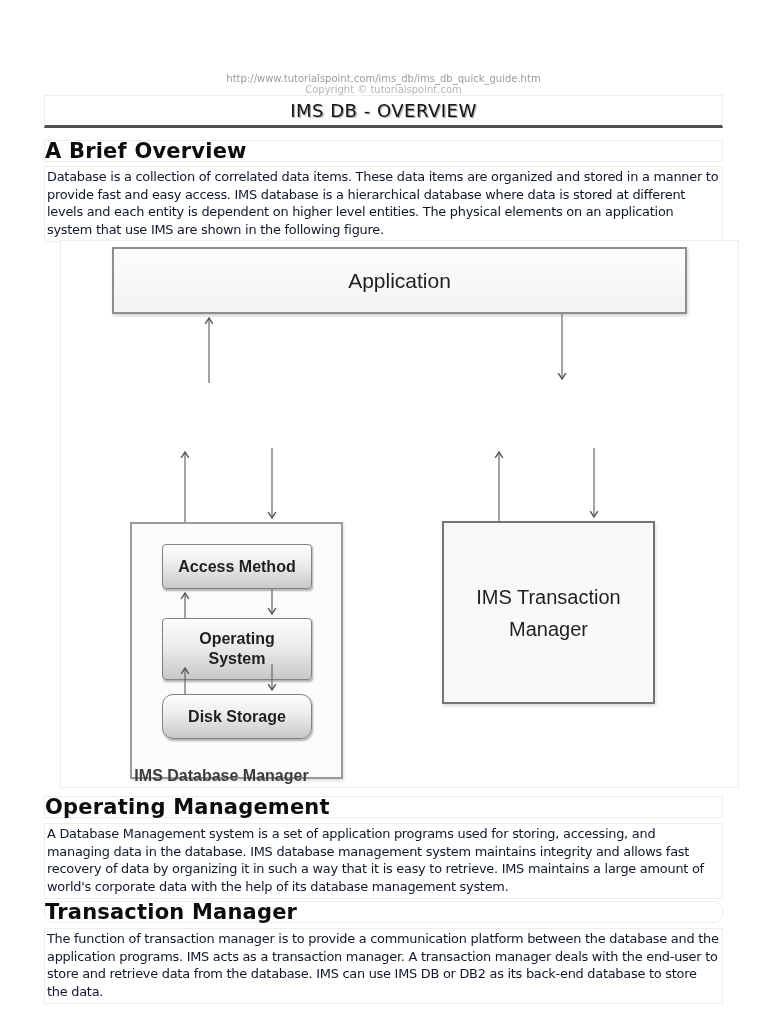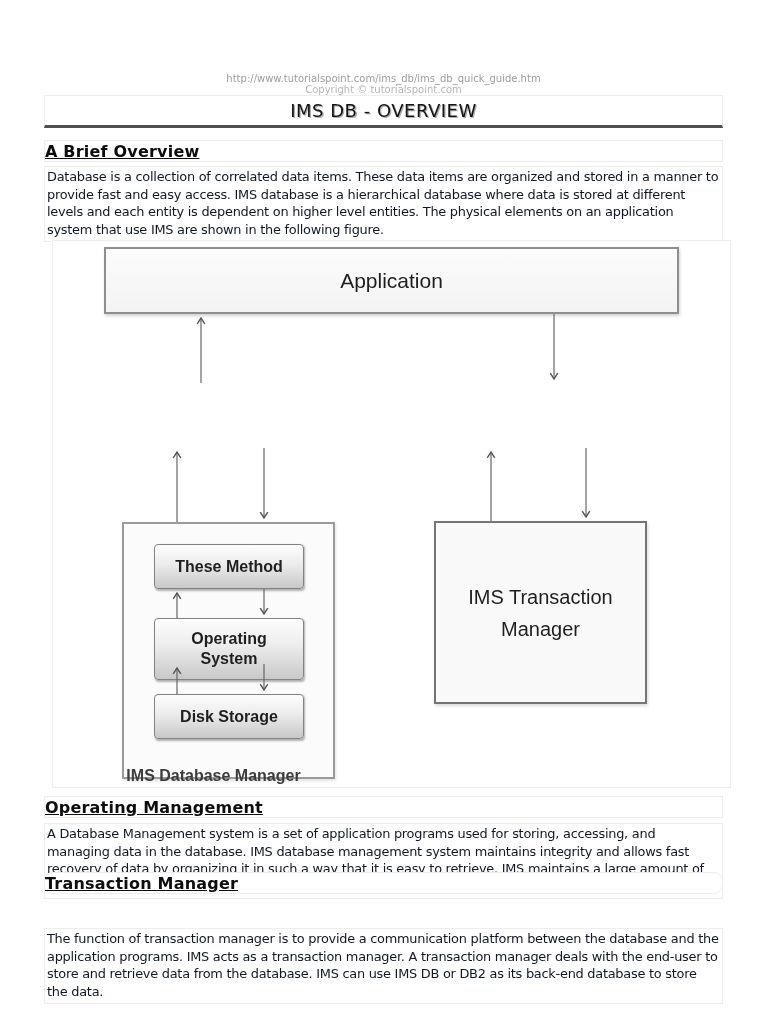--- a/index.html
+++ b/index.html
@@ -17,50 +17,50 @@
             justify-content:space-between;font-size:10px;flex-direction:column;}
   .src-url{color:#9c9c9c;}
   .copyright{color:#b5b5b5;}
   .section-title-box{top:55px;height:33px;border-bottom:3px solid #4f4f4f;
              display:flex;align-items:center;justify-content:center;}
   .chapter-title{font-size:18px;color:#141414;letter-spacing:.5px;
              text-shadow:1.3px 1.3px 0 #b0b0b0;}
 
   
   .h2block{height:22px;display:flex;align-items:center;}
-  .h2block span{font-size:16px;font-weight:bold;color:#0d0d0d;letter-spacing:.2px;text-decoration:underline;}
+  .h2block span{font-size:21px;font-weight:bold;color:#0d0d0d;letter-spacing:.2px;}
   .pblock{line-height:17.6px;font-size:12.9px;letter-spacing:-0.25px;color:#0f172a;
           padding:1px 2px;}
   .hb1{top:100px;} .pb1{top:126px;height:76px;}
   .hb2{top:756px;} .pb2{top:783px;height:76px;}
-  .hb3{top:832px;border-radius:9px;} .pb3{top:888px;height:76px;}
+  .hb3{top:861px;border-radius:9px;} .pb3{top:888px;height:76px;}
 
   
-  .diagram{position:absolute;left:8px;top:200px;width:679px;height:548px;
+  .diagram{position:absolute;left:16px;top:200px;width:679px;height:548px;
            border:1px solid #ededed;background:#fff;box-sizing:border-box;
            font-family:"Liberation Sans",sans-serif;}
   .dgbox{position:absolute;box-sizing:border-box;display:flex;align-items:center;
          justify-content:center;text-align:center;color:#1f1f1f;}
   .bigbox{border:2px solid #8e8e8e;background:linear-gradient(180deg,#fcfcfc,#f3f3f3);
           box-shadow:1px 2px 3px rgba(0,0,0,.18);font-size:21px;}
   .app-box{left:51px;top:6px;width:575px;height:67px;}
   .dli-box{left:51px;top:142px;width:575px;height:65px;}
   .dbm-box{left:69px;top:281px;width:213px;height:257px;border:2px solid #9a9a9a;
            background:#fbfbfb;box-shadow:1px 2px 3px rgba(0,0,0,.12);}
   .tm-box{left:381px;top:280px;width:213px;height:183px;border:2px solid #757575;
           background:#f9f9f9;box-shadow:1px 2px 3px rgba(0,0,0,.15);
           font-size:20px;line-height:1.6;}
   .gradbox{border:1px solid #838383;border-radius:4px;
            background:linear-gradient(180deg,#fdfdfd 0%,#ececec 45%,#c8c8c8 100%);
            box-shadow:1px 1.5px 2px rgba(0,0,0,.3);
            font-size:16px;font-weight:bold;line-height:1.25;}
   .am-box{left:101px;top:303px;width:150px;height:45px;}
   .os-box{left:101px;top:377px;width:150px;height:62px;}
   .os-box span{display:inline-block;max-width:95px;}
-  .ds-box{left:101px;top:453px;width:150px;height:45px;}
+  .ds-box{left:101px;top:453px;width:150px;height:45px;border-radius:11px;}
   .dbm-label{position:absolute;left:69px;top:498px;width:183px;text-align:center;
              font-size:16px;font-weight:bold;color:#3c3c3c;margin-top:28px;}
   .arrows{position:absolute;left:0;top:0;width:679px;height:548px;pointer-events:none;}
 </style>
 </head>
 <body>
 
 <div id="page">
 
 
@@ -81,21 +81,21 @@
   <div class="diagram">
 
     <div class="dgbox bigbox app-box">
       <span>Application</span>
     </div>
 
 
     <div class="dgbox dbm-box"></div>
 
     <div class="dgbox gradbox am-box">
-      <span>These Method</span>
+      <span>Access Method</span>
     </div>
     <div class="dgbox gradbox os-box">
       <span>Operating System</span>
     </div>
     <div class="dgbox gradbox ds-box">
       <span>Disk Storage</span>
     </div>
     <div class="dbm-label">IMS Database Manager</div>
 
     <div class="dgbox tm-box">

